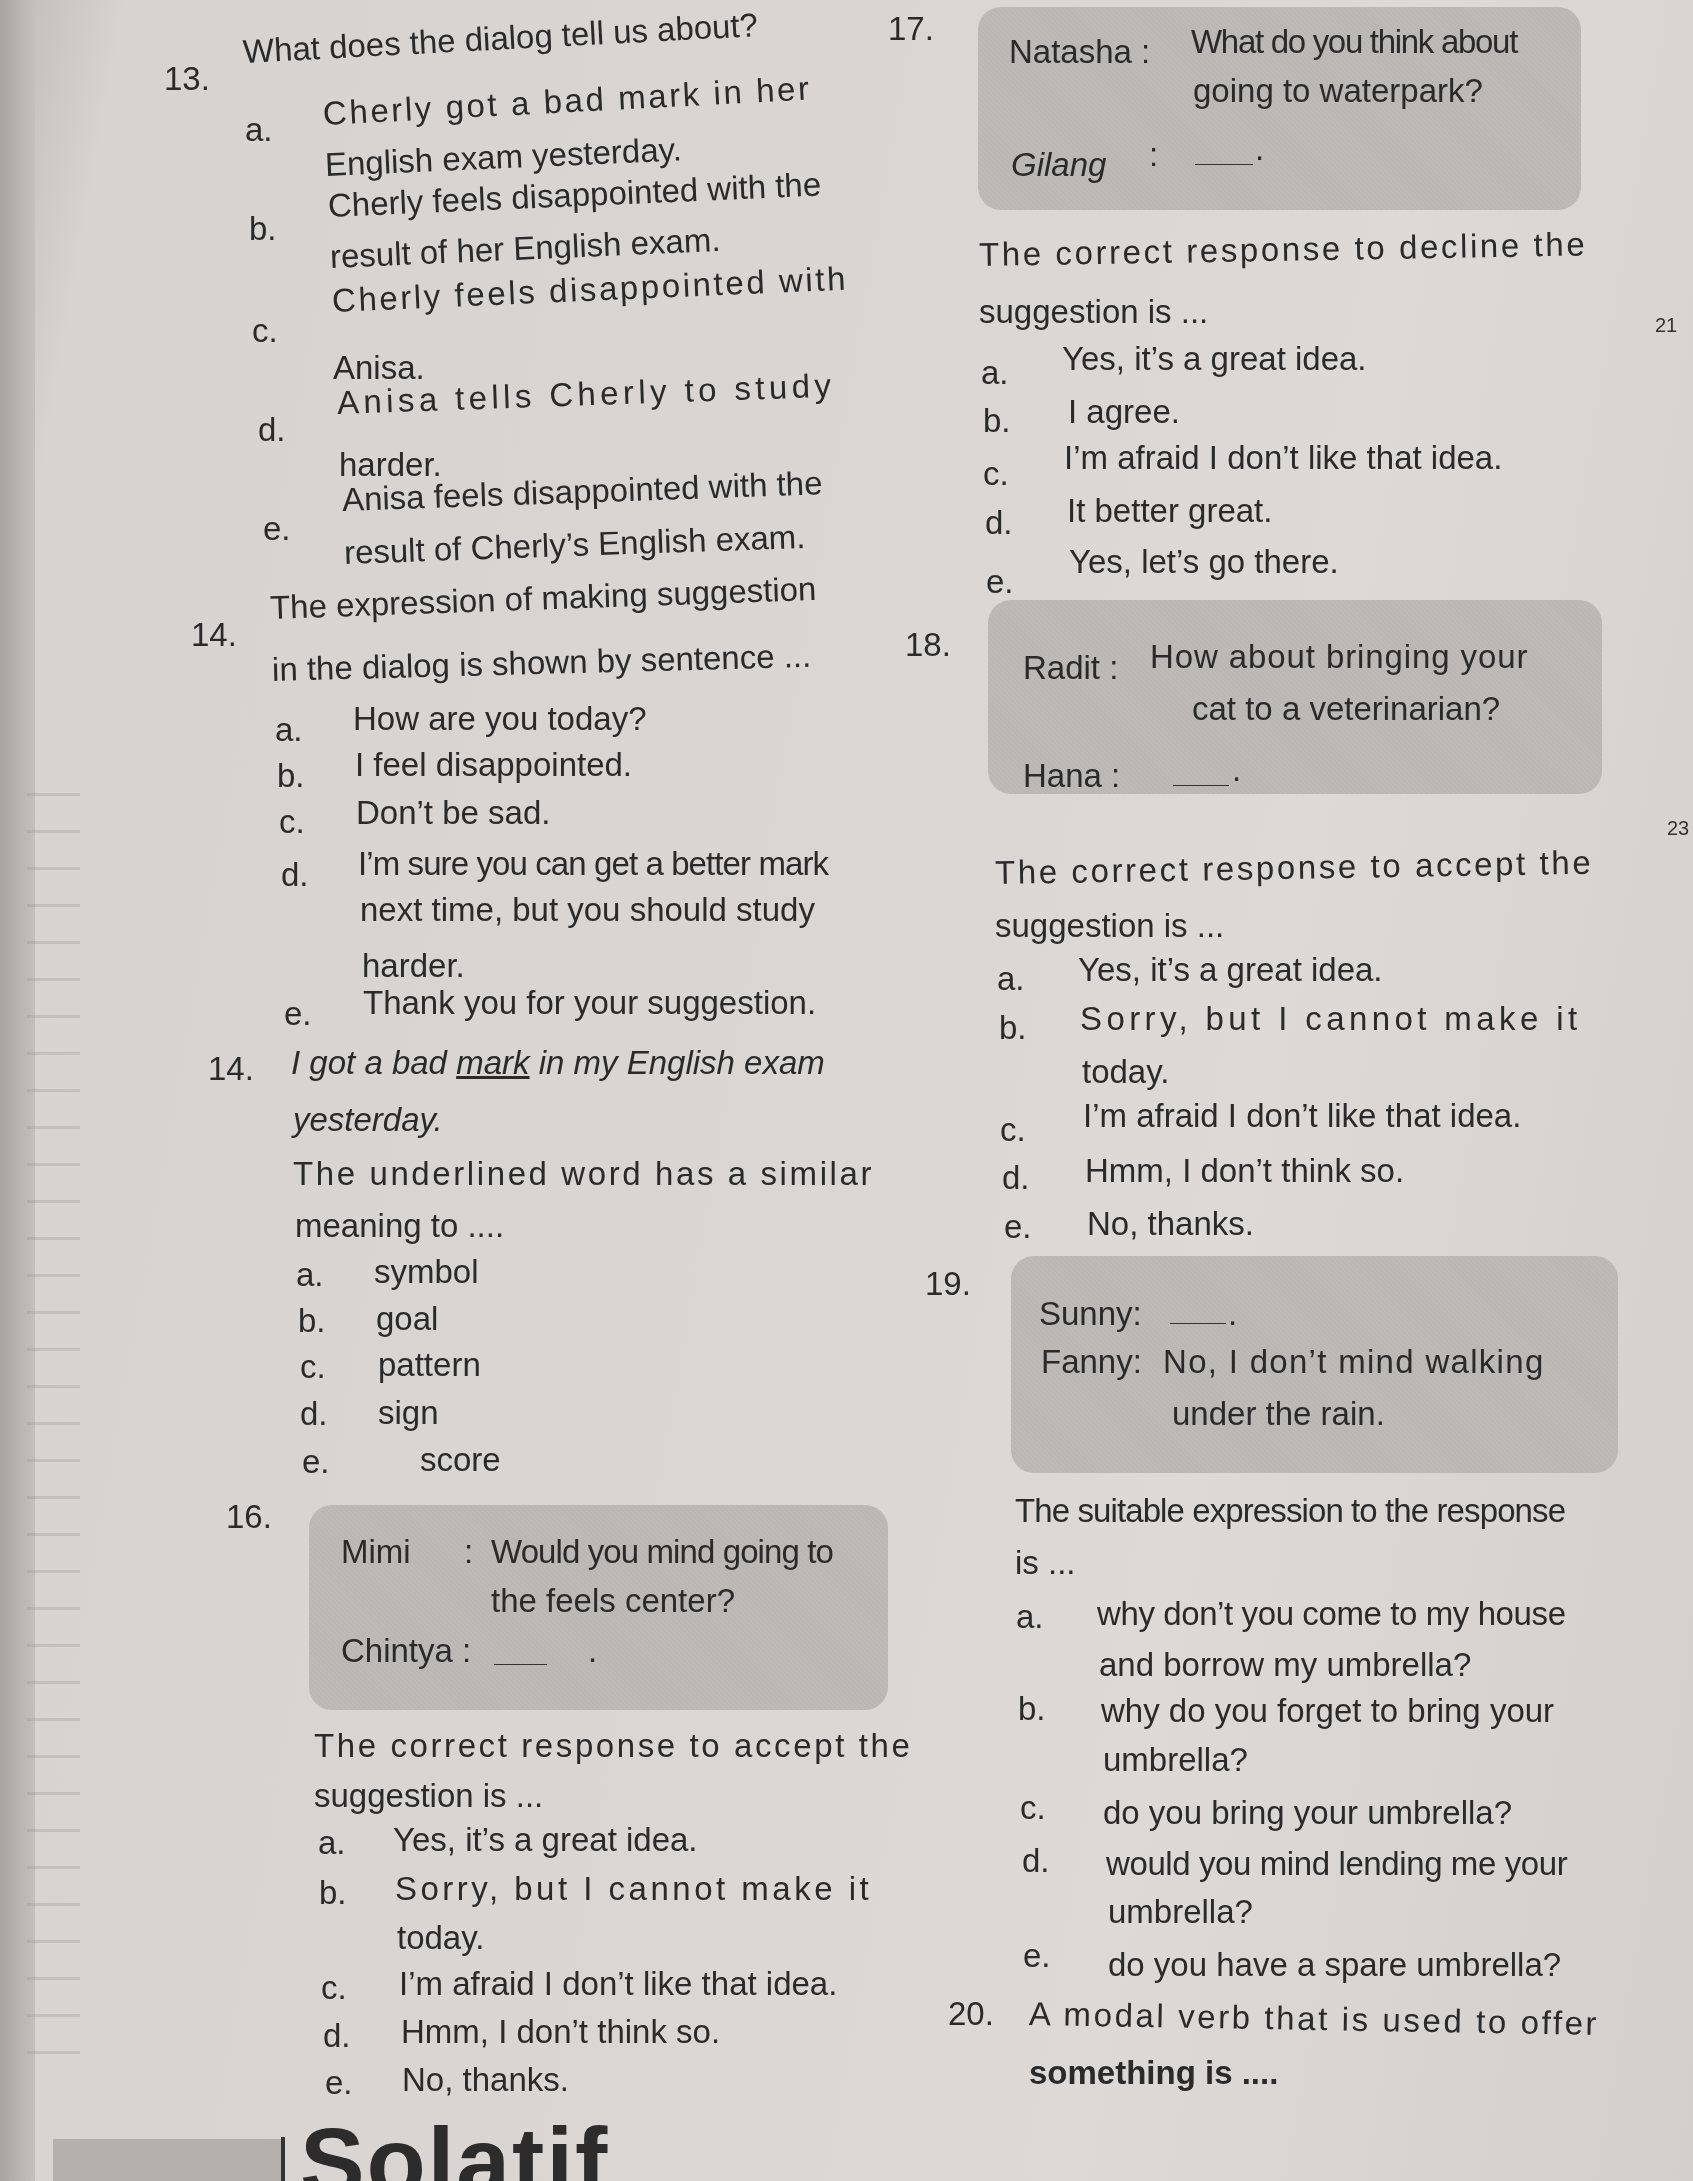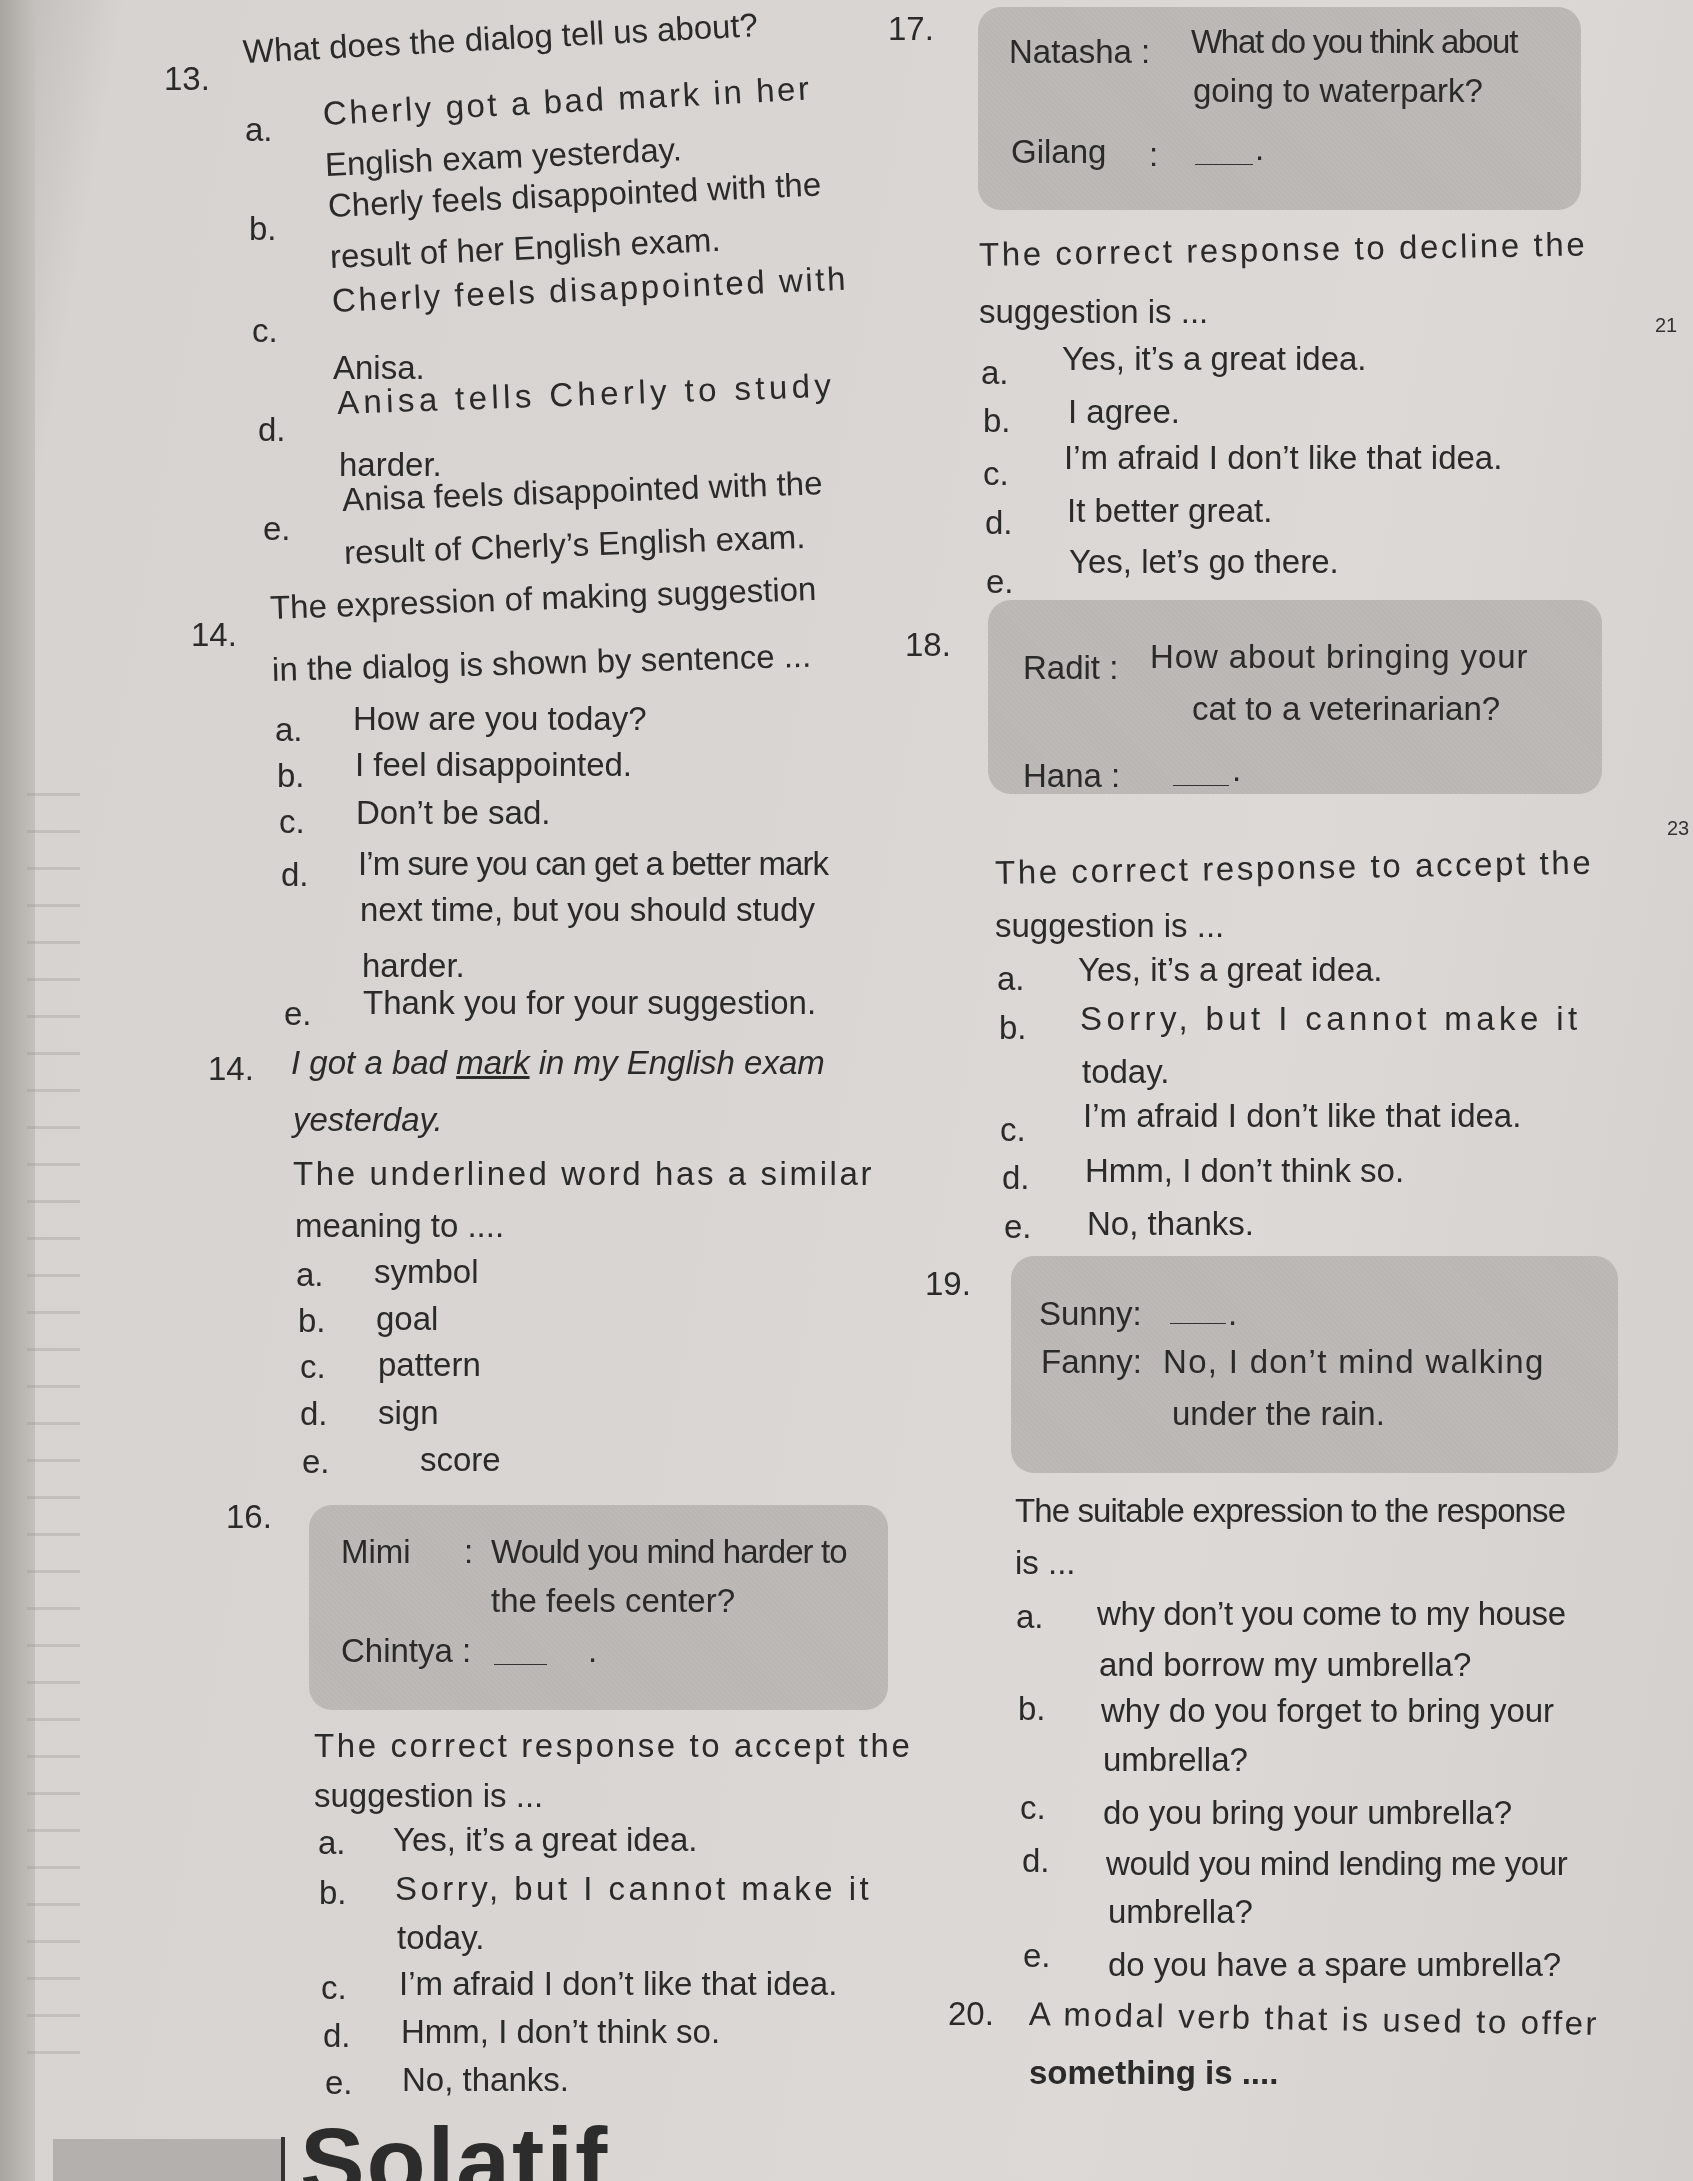--- a/index.html
+++ b/index.html
@@ -112,21 +112,21 @@
       <span class="line" style="left:378px;top:1396px;">sign</span>
       <span class="opt-letter" style="left:302px;top:1445px;">e.</span>
       <span class="line" style="left:420px;top:1443px;">score</span>
     </div>
 
     <div class="q">
       <span class="qnum" style="left:226px;top:1500px;">16.</span>
       <div class="dialog-box" style="left:309px;top:1505px;width:579px;height:205px;"></div>
       <span class="line" style="left:341px;top:1535px;">Mimi</span>
       <span class="line" style="left:464px;top:1535px;">:</span>
-      <span class="line" style="left:491px;top:1535px;letter-spacing:-0.9px;">Would you mind harder to</span>
+      <span class="line" style="left:491px;top:1535px;letter-spacing:-0.9px;">Would you mind going to</span>
       <span class="line" style="left:491px;top:1584px;">the feels center?</span>
       <span class="line" style="left:341px;top:1634px;">Chintya :</span>
       <span class="blank" style="position:absolute;left:494px;top:1643px;margin:0;width:53px;"></span>
       <span class="line" style="left:588px;top:1634px;">.</span>
 
       <span class="line spaced" style="left:314px;top:1729px;">The correct response to accept the</span>
       <span class="line" style="left:314px;top:1779px;">suggestion is ...</span>
 
       <span class="opt-letter" style="left:318px;top:1826px;">a.</span>
       <span class="line" style="left:393px;top:1823px;">Yes, it’s a great idea.</span>
@@ -147,21 +147,21 @@
   </div>
 
   <div class="col" style="left:0;top:0;width:1694px;height:2182px;">
 
     <div class="q">
       <span class="qnum" style="left:888px;top:12.4px;">17.</span>
       <div class="dialog-box" style="left:978px;top:7px;width:603px;height:203px;"></div>
       <span class="line" style="left:1009px;top:35px;">Natasha :</span>
       <span class="line" style="left:1191px;top:25px;letter-spacing:-1.3px;">What do you think about</span>
       <span class="line" style="left:1193px;top:74px;">going to waterpark?</span>
-      <span class="line" style="left:1011px;top:135px;">Gilang</span>
+      <span class="line" style="left:1011px;top:148px;font-style:italic;">Gilang</span>
       <span class="line" style="left:1149px;top:138px;">:</span>
       <span class="blank" style="position:absolute;left:1195px;top:143px;margin:0;width:58px;"></span>
       <span class="line" style="left:1255px;top:132px;">.</span>
 
       <span class="line spaced" style="left:979px;top:238px;transform:rotate(-1deg);transform-origin:left;">The correct response to decline the</span>
       <span class="line" style="left:979px;top:295px;">suggestion is ...</span>
 
       <span class="opt-letter" style="left:981px;top:356px;">a.</span>
       <span class="line" style="left:1062px;top:342px;">Yes, it’s a great idea.</span>
       <span class="opt-letter" style="left:983px;top:404px;">b.</span>

